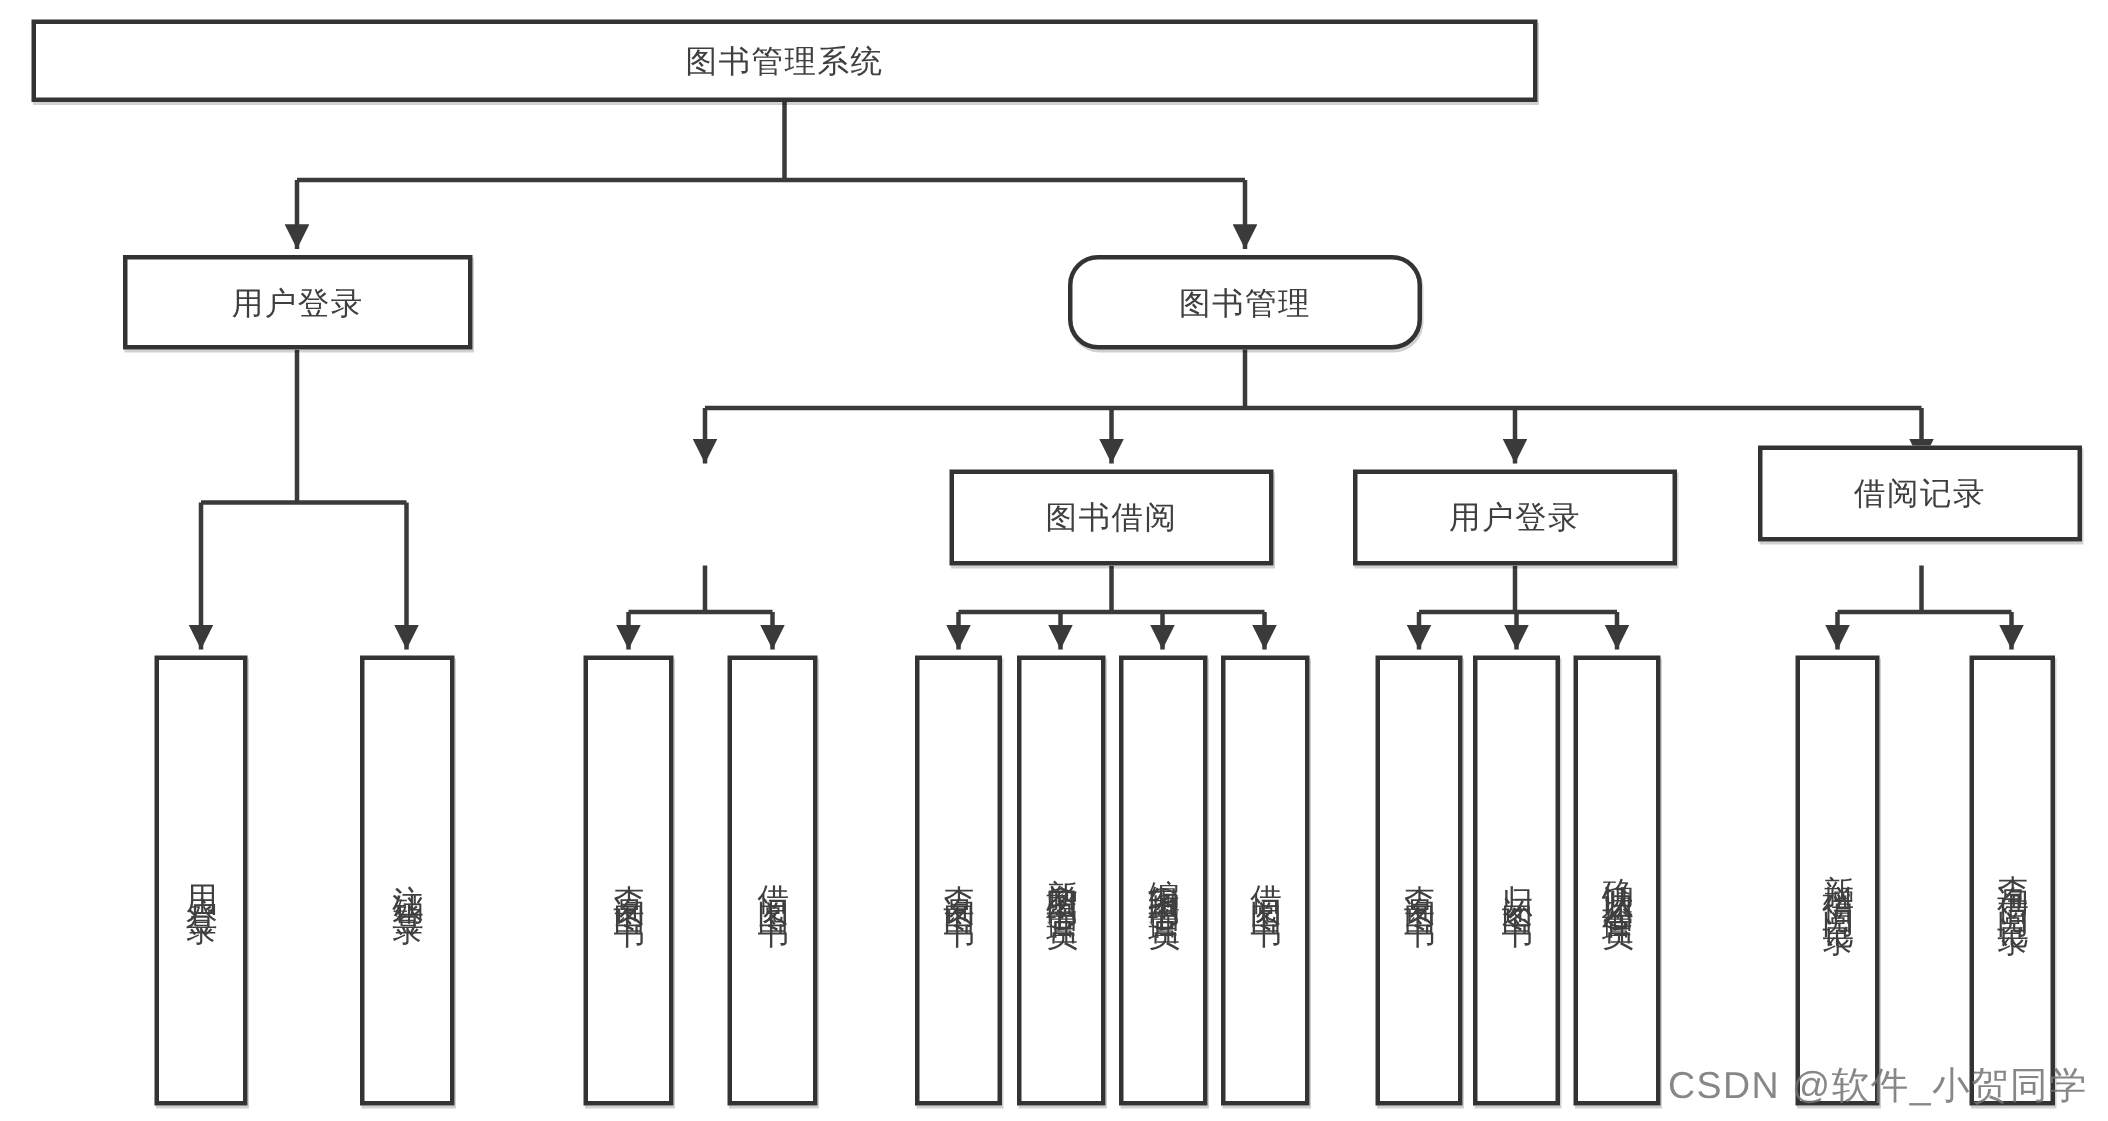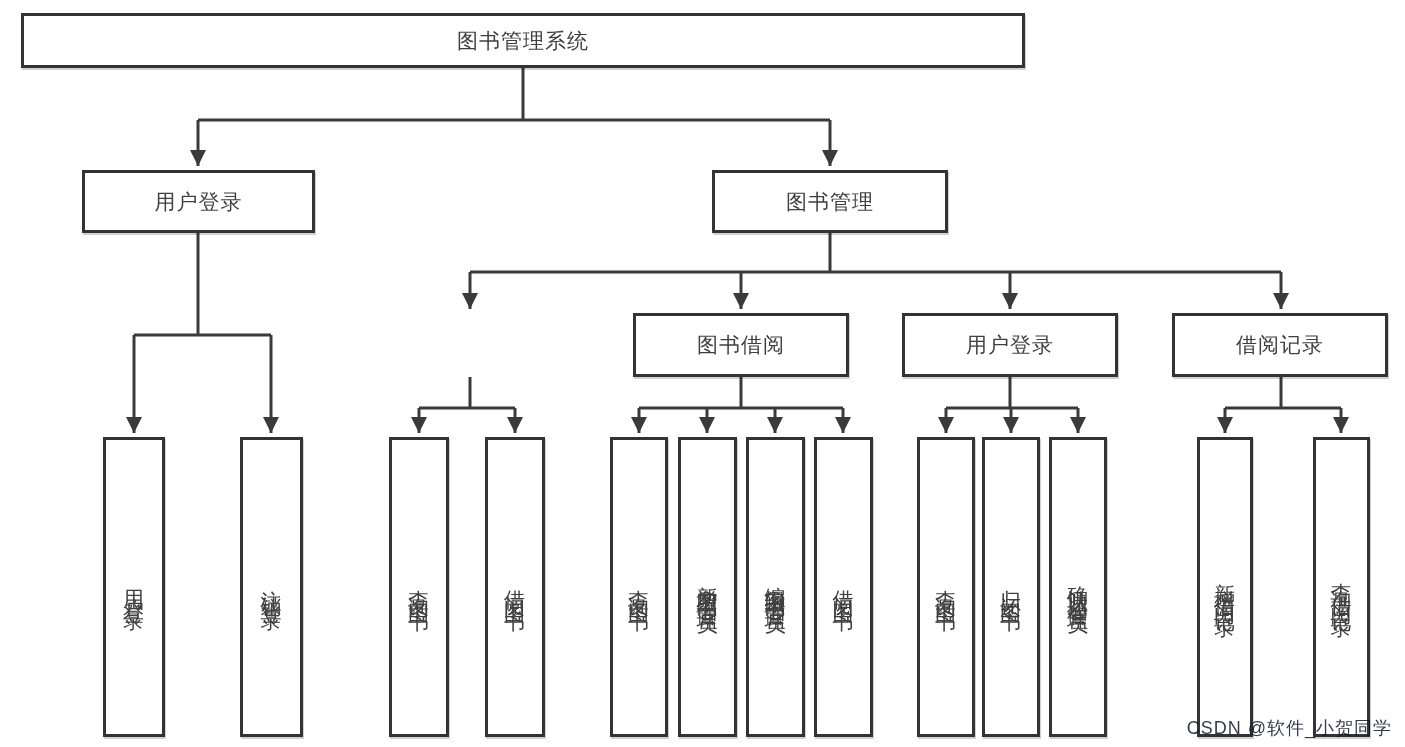--- a/index.html
+++ b/index.html
@@ -43,22 +43,22 @@
     text-orientation: mixed;
     font-size: 21px;
     letter-spacing: 7px;
     line-height: 1;
     box-shadow: 1px 2px 0 rgba(0,0,0,0.18);
   }
   .watermark {
     position: absolute;
     right: 13px;
     bottom: 7px;
-    font-size: 18px;
-    color: #0f172a;
+    font-size: 25px;
+    color: #737373;
     opacity: 0.85;
     letter-spacing: 1px;
     z-index: 5;
     white-space: nowrap;
   }
 </style>
 </head>
 <body>
 
 <div class="canvas">
@@ -109,25 +109,25 @@
       <path d="M1281,377 V408"></path>
       <path d="M1225,408 H1341"></path>
       <path d="M1225,408 V433" marker-end="url(#arrow)"></path>
       <path d="M1341,408 V433" marker-end="url(#arrow)"></path>
     </g>
   </svg>
 
   <div class="hbox" style="left:21px; top:13px; width:1004px; height:55px;">图书管理系统</div>
 
   <div class="hbox" style="left:82px; top:170px; width:233px; height:63px;">用户登录</div>
-  <div class="hbox" style="left:712px; top:170px; width:236px; height:63px;">图书管理</div>
+  <div class="hbox" style="left:712px; top:170px; width:236px; height:63px;border-radius:20px;">图书管理</div>
 
   <div class="hbox" style="left:633px; top:313px; width:216px; height:64px;text-align:center;">图书借阅</div>
   <div class="hbox" style="left:902px; top:313px; width:216px; height:64px;">用户登录</div>
-  <div class="hbox" style="left:1172px; top:313px; width:216px; height:64px;">借阅记录</div>
+  <div class="hbox" style="left:1172px; top:297px; width:216px; height:64px;">借阅记录</div>
 
   <div class="vbox" style="left:103px; width:62px;">用户登录</div>
   <div class="vbox" style="left:240px; width:63px;">注销登录</div>
 
   <div class="vbox" style="left:389px; width:60px;">查询图书</div>
   <div class="vbox" style="left:485px; width:60px;">借阅图书</div>
 
   <div class="vbox" style="left:610px; width:58px;">查询图书</div>
   <div class="vbox" style="left:678px; width:59px; letter-spacing:4px;">新增图书（管理员）</div>
   <div class="vbox" style="left:746px; width:59px; letter-spacing:4px;">编辑图书（管理员）</div>

